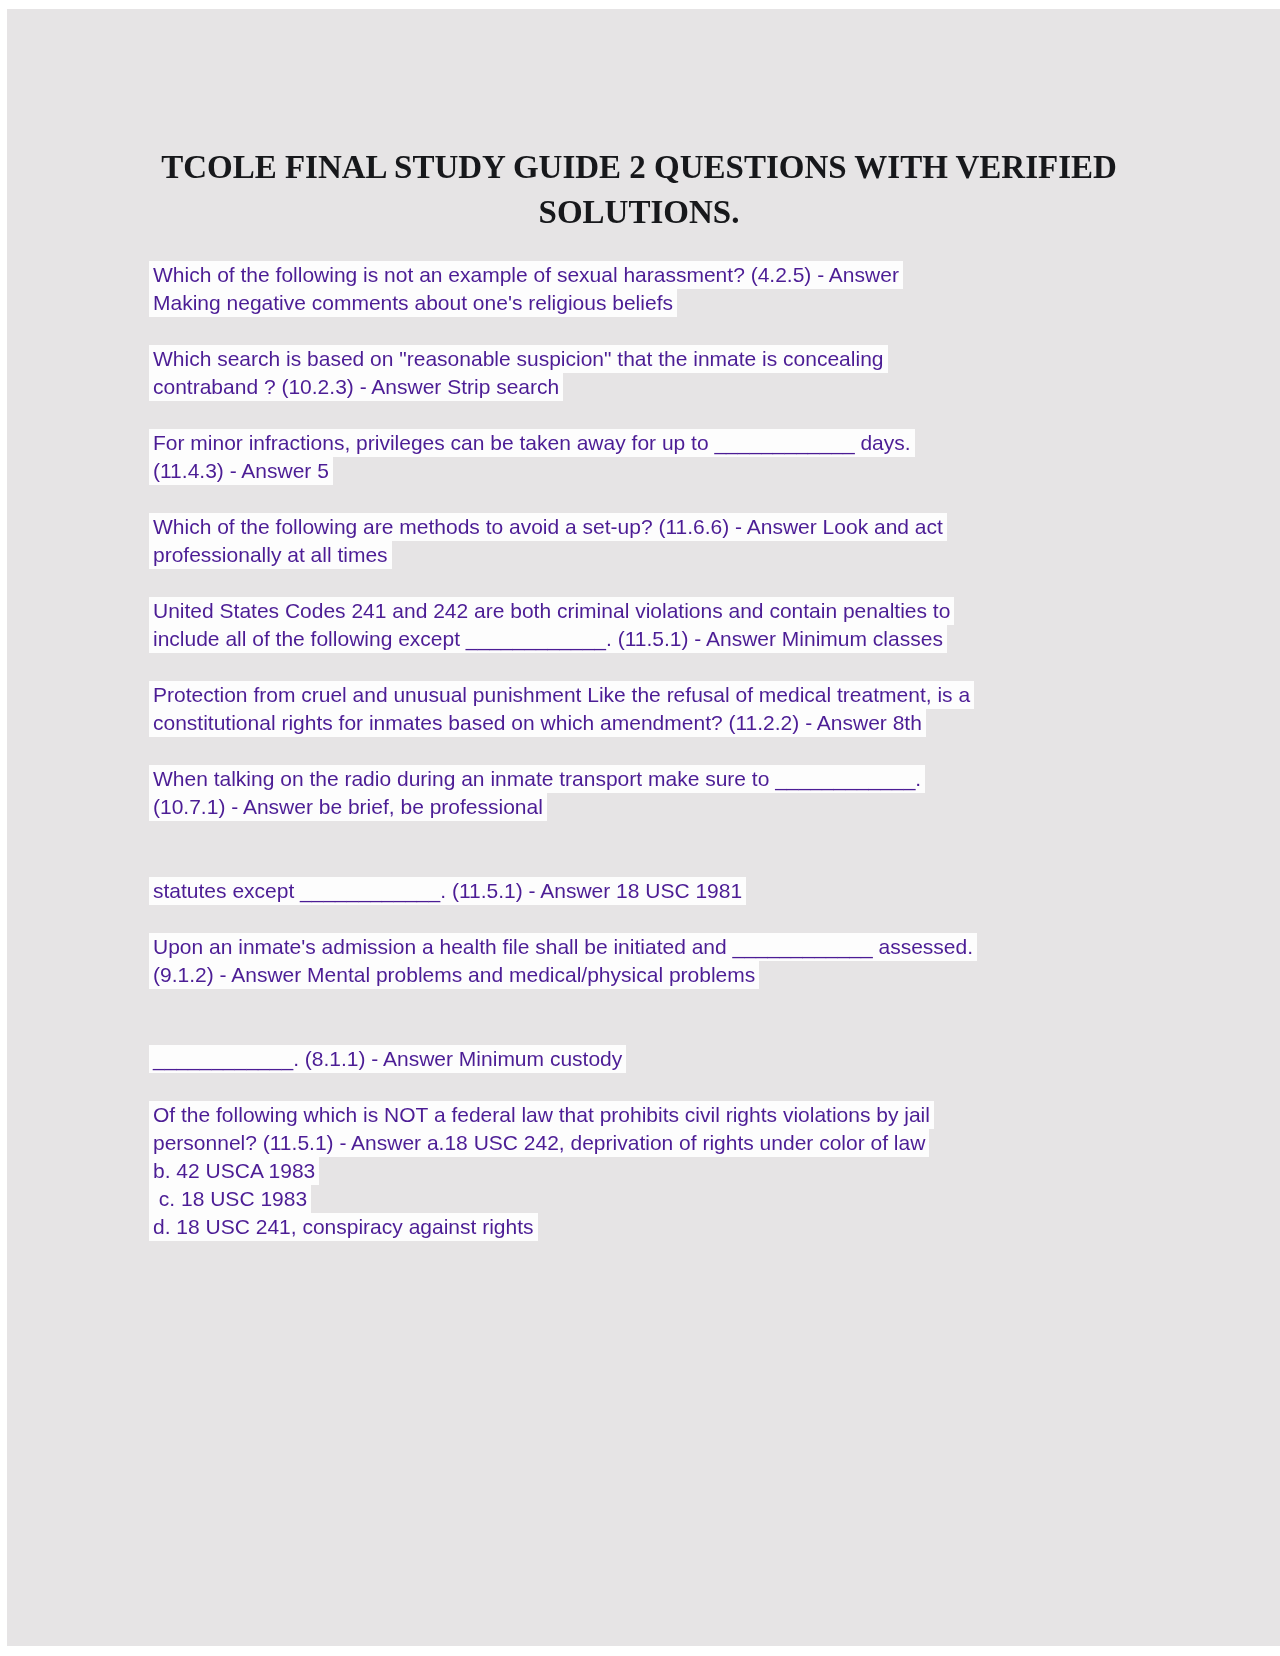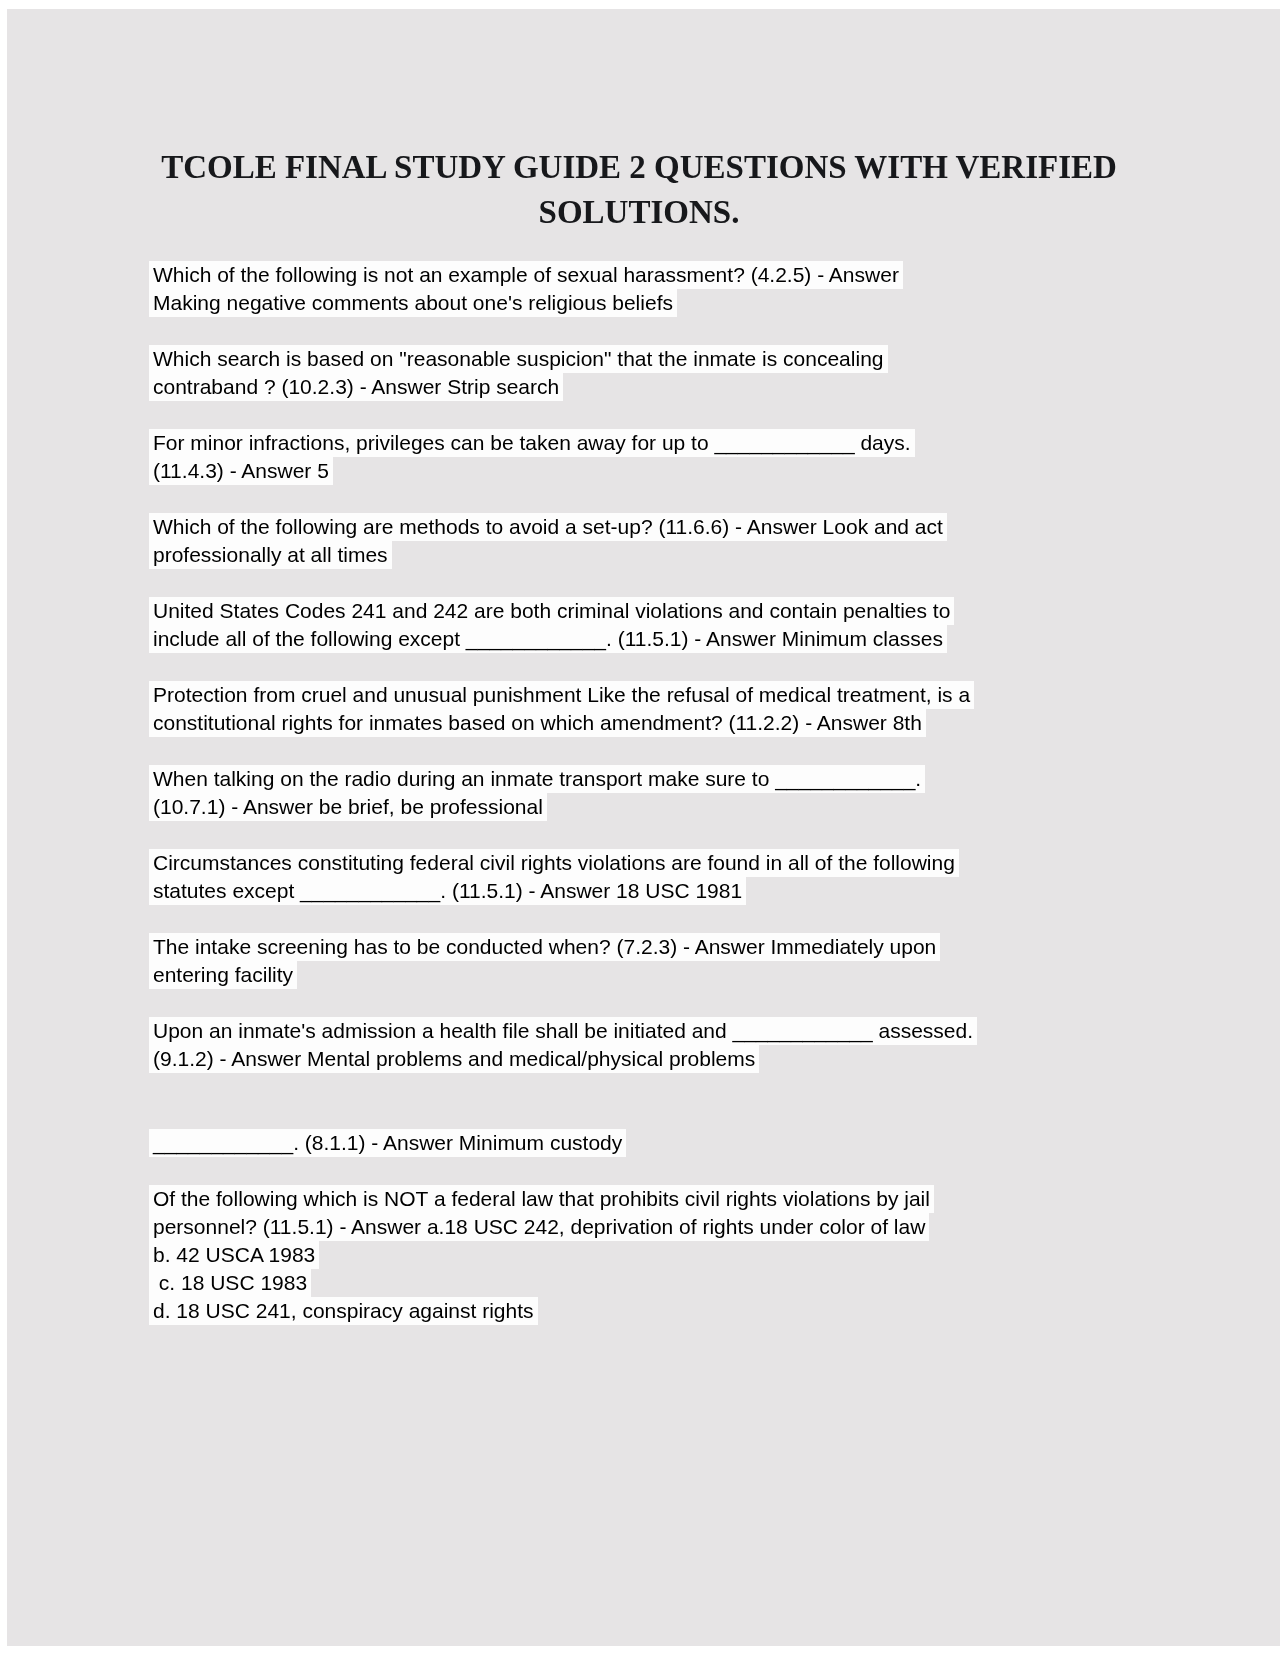--- a/index.html
+++ b/index.html
@@ -32,21 +32,21 @@
     text-align: center;
     margin: 0 0 26px 0;
   }
   .doc-title .tline {
     text-decoration-thickness: 3px;
     text-underline-offset: 6px;
   }
   .qa {
     font-size: 21px;
     line-height: 28px;
-    color: #000000;
+    color: #4c1d95;
     margin: 0 0 28px 0;
   }
   .hl {
     background: #fdfdfd;
     padding: 2px 4px 3px 4px;
     white-space: pre-wrap;
   }
 </style>
 </head>
 <body>
@@ -64,23 +64,22 @@
 
     <p class="qa"><span class="hl">Which of the following are methods to avoid a set-up? (11.6.6) - Answer Look and act</span><br><span class="hl">professionally at all times</span></p>
 
     <p class="qa"><span class="hl">United States Codes 241 and 242 are both criminal violations and contain penalties to</span><br><span class="hl">include all of the following except ____________. (11.5.1) - Answer Minimum classes</span></p>
 
     <p class="qa"><span class="hl">Protection from cruel and unusual punishment Like the refusal of medical treatment, is a</span><br><span class="hl">constitutional rights for inmates based on which amendment? (11.2.2) - Answer 8th</span></p>
 
     <p class="qa"><span class="hl">When talking on the radio during an inmate transport make sure to ____________.</span><br><span class="hl">(10.7.1) - Answer be brief, be professional</span></p>
 
 
-    <p class="qa"><span class="hl">Circumstances constituting federal civil rights violations are found in all of the following</span><br><span class="hl">statutes except ____________. (11.5.1) - Answer 18 USC 1981</span></p>
+    <p class="qa"><br><span class="hl">statutes except ____________. (11.5.1) - Answer 18 USC 1981</span></p>
 
-    <p class="qa"><span class="hl">The intake screening has to be conducted when? (7.2.3) - Answer Immediately upon</span><br><span class="hl">entering facility</span></p>
 
     <p class="qa"><span class="hl">Upon an inmate's admission a health file shall be initiated and ____________ assessed.</span><br><span class="hl">(9.1.2) - Answer Mental problems and medical/physical problems</span></p>
 
     <p class="qa"><br><span class="hl">____________. (8.1.1) - Answer Minimum custody</span></p>
 
     <p class="qa"><span class="hl">Of the following which is NOT a federal law that prohibits civil rights violations by jail</span><br><span class="hl">personnel? (11.5.1) - Answer a.18 USC 242, deprivation of rights under color of law</span><br><span class="hl">b. 42 USCA 1983</span><br><span class="hl"> c. 18 USC 1983</span><br><span class="hl">d. 18 USC 241, conspiracy against rights</span></p>
 
   </div>
 </div>
 

